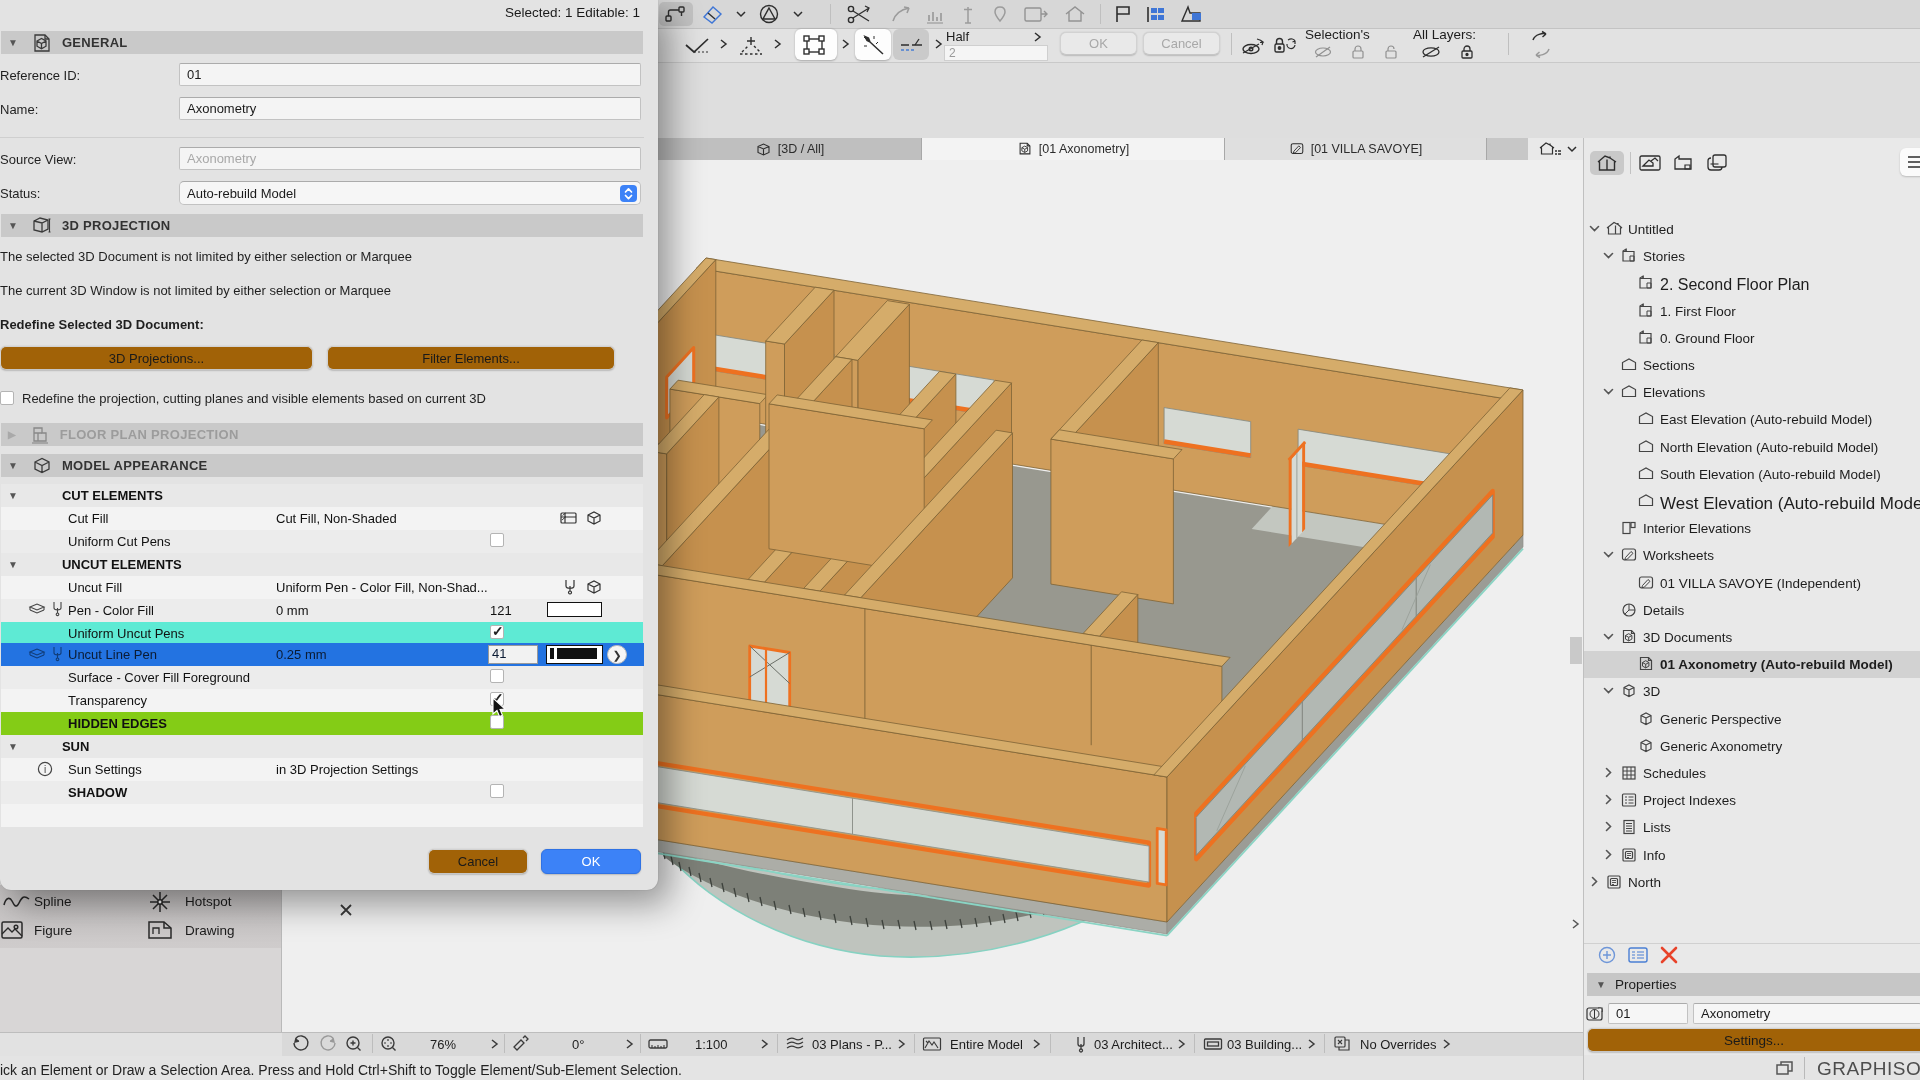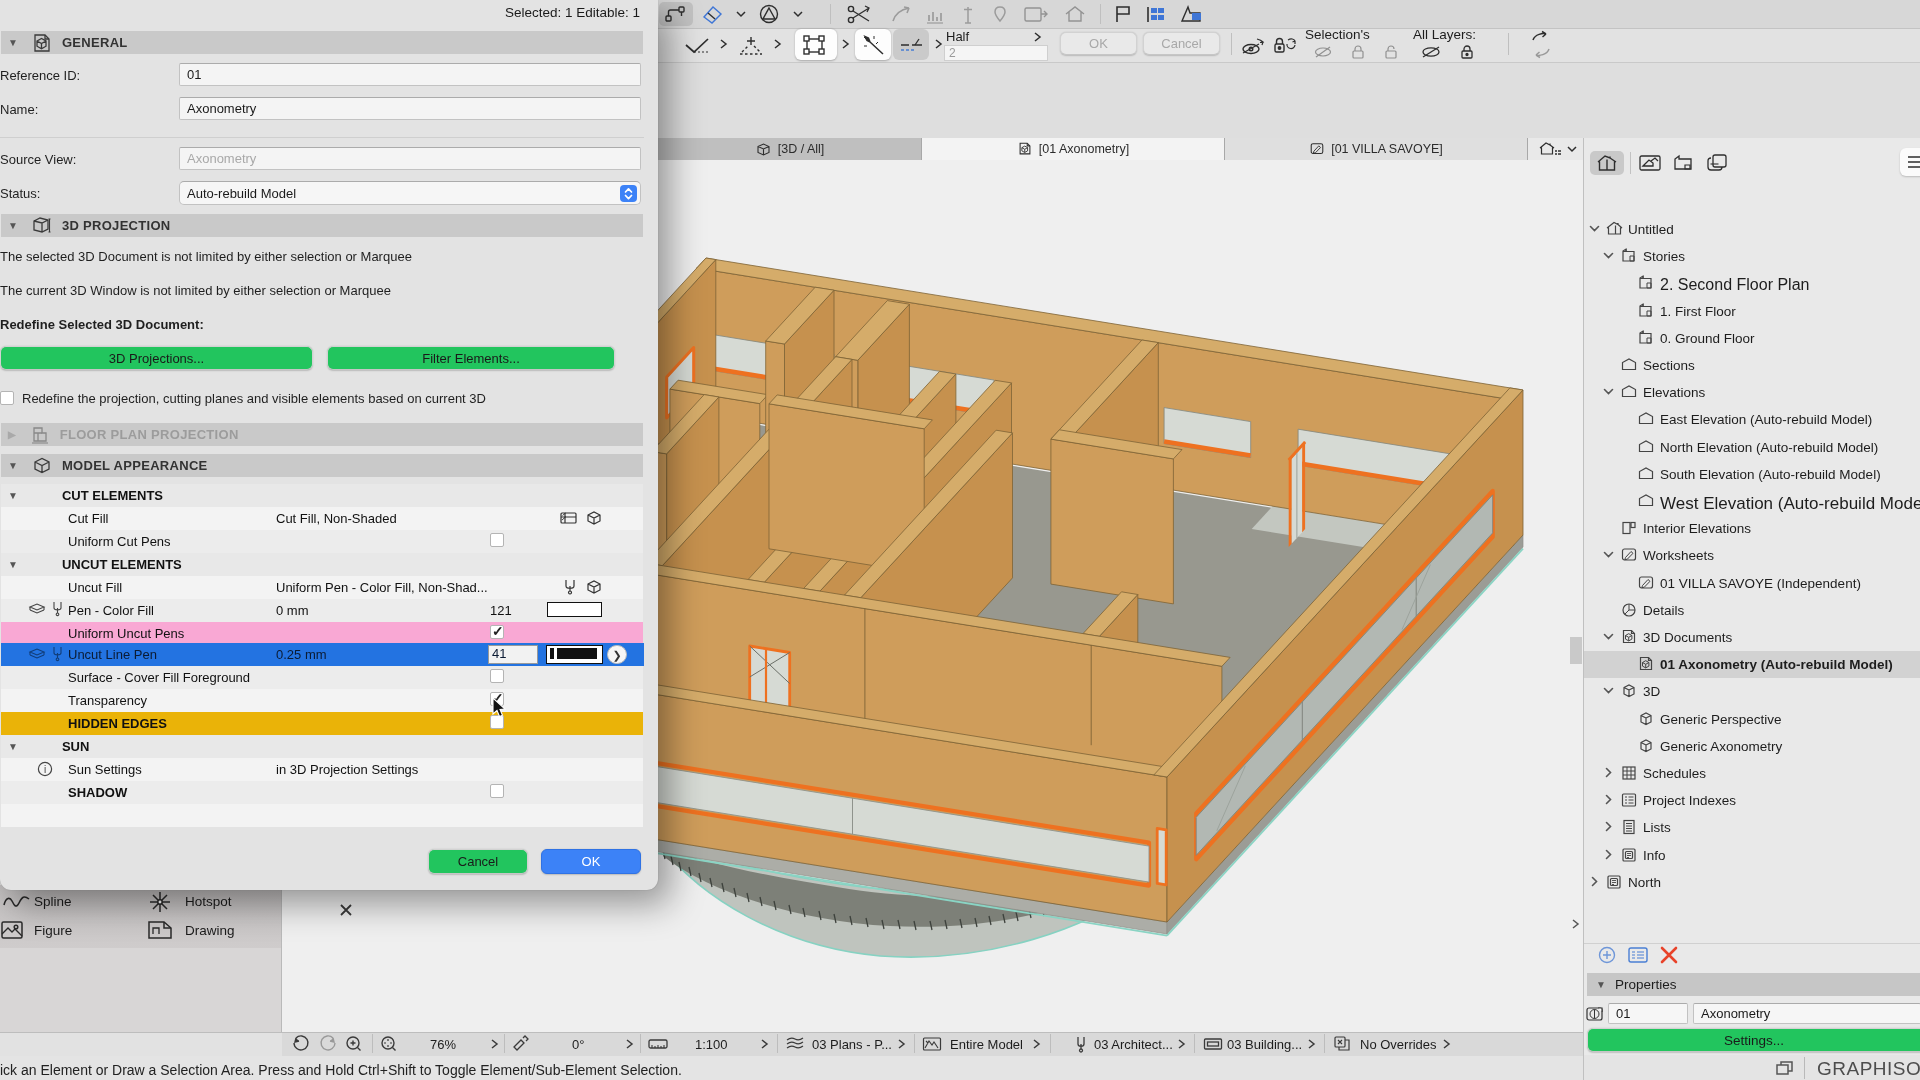--- a/index.html
+++ b/index.html
@@ -16,39 +16,39 @@
   #palette { left:0; top:885px; width:282px; height:147px; background:#D8D6D6; border-right:1px solid #b9b9b9;}
   #bottombar { left:282px; top:1032px; width:1301px; height:24px; background:#D9D9D9; border-top:1px solid #bdbdbd; }
   #bottomleft { left:0; top:1032px; width:282px; height:24px; background:#E2E2E2; border-top:1px solid #bdbdbd;}
   #statusbar { left:0; top:1056px; width:1920px; height:24px; background:#E4E4E4; }
 
   
   .tab { position:absolute; top:138px; height:22px; font-size:12.5px; color:#2c2c2c;
          display:flex; align-items:center; justify-content:center; gap:6px; border-right:1px solid #a8a8a8;}
   #tab1 { left:658px; width:264px; background:#BFBFBF; }
   #tab2 { left:922px; width:303px; background:#F3F3F3; }
-  #tab3 { left:1225px; width:303px; background:#DFDFDF; }
+  #tab3 { left:1225px; width:262px; background:#DFDFDF; }
   #tabx { position:absolute; left:1528px; top:138px; width:55px; height:22px; background:#E9E9E9; }
 
   
   #sidebar { left:1583px; top:138px; width:337px; height:942px; background:#E9E9E9; border-left:1px solid #c0c0c0;}
   #searchbox { position:absolute; left:4px; top:50px; width:333px; height:25px; background:#F0F0F0;
                border-top:1px solid #d5d5d5; border-bottom:1px solid #c4c4c4; color:#9b9b9b;
                font-size:13.5px; line-height:24px; padding-left:7px; }
 
   
   #dialog { left:0; top:0; width:658px; height:890px; background:#E3E3E3;
             border-radius:0 0 11px 11px; box-shadow:12px 14px 34px rgba(0,0,0,0.38), 0 0 1px #9a9a9a; }
   .dlgsec { position:absolute; left:1px; width:642px; height:23px; background:#C9C9C9;
             display:flex; align-items:center; font-weight:bold; font-size:13px; color:#333; }
   .dlgsec .tri { margin-left:7px; font-size:10px; color:#555; }
   .lbl { position:absolute; font-size:13px; color:#1f1f1f; }
   .field { position:absolute; background:#F4F4F4; border:1px solid #C2C2C2; border-top-color:#ababab;
            font-size:13px; color:#1a1a1a; padding-left:7px; display:flex; align-items:center; border-radius:2px;}
-  .btn { position:absolute; background:#22c55e; border:1px solid #D2D2D2; border-bottom-color:#c6c6c6; border-radius:6px;
+  .btn { position:absolute; background:#a16207; border:1px solid #D2D2D2; border-bottom-color:#c6c6c6; border-radius:6px;
          font-size:13px; color:#1a1a1a; display:flex; align-items:center; justify-content:center;
          box-shadow:0 0.5px 1.5px rgba(0,0,0,0.18); }
   .trow { position:absolute; left:1px; width:642px; height:22.8px; font-size:13px; color:#111;
           display:flex; align-items:center; }
   .cb { position:absolute; width:14px; height:14px; background:#fff; border:1px solid #b4b4b4; border-radius:2px; }
   .check:after { content:"✓"; position:absolute; left:1px; top:-3px; font-size:14px; font-weight:bold; color:#222; }
 
   
   .t { position:absolute; white-space:nowrap; }
 </style>
@@ -995,21 +995,21 @@
           <path d="M3 8 l7-3 7 3 -7 3 z"></path>
           <path d="M3 11 l7 3 7-3 M3 8 v3 M17 8 v3"></path>
           <path d="M27 3 v6 c0 2.5 7 2.5 7 0 v-6 M30.5 9 v5 m0 0 a1.3 1.3 0 1 0 0.01 0"></path>
         </g>
       </svg>
   <span style="margin-left:67px;">Pen - Color Fill</span>
       <span style="position:absolute; left:275px;">0 mm</span>
   <span style="position:absolute; left:489px;">121</span>
   <div style="position:absolute; left:546px; top:3px; width:55px; height:15px; background:#fff; border:1.4px solid #111;"></div>
 </div>
-<div class="trow" style="top:622px; background:#f9a8d4;">
+<div class="trow" style="top:622px; background:#5eead4;">
       <span style="margin-left:67px;">Uniform Uncut Pens</span>
       <div class="cb check" style="left:489px; top:3px;"></div>
     </div>
 
 <div class="trow" style="top:643px; height:23px; background:#2373E1; color:#0b1b33; width:643px;">
   <svg width="40" height="20" viewBox="0 0 40 20" style="position:absolute; left:26px; top:1px; opacity:0.75;">
         <g fill="none" stroke="#0b2b55" stroke-width="1.1">
           <path d="M3 8 l7-3 7 3 -7 3 z"></path>
           <path d="M3 11 l7 3 7-3 M3 8 v3 M17 8 v3"></path>
           <path d="M27 3 v6 c0 2.5 7 2.5 7 0 v-6 M30.5 9 v5 m0 0 a1.3 1.3 0 1 0 0.01 0"></path>
@@ -1026,21 +1026,21 @@
 </div>
 
 <div class="trow" style="top:666px; background:#ECECEC;">
       <span style="margin-left:67px;">Surface - Cover Fill Foreground</span>
       <div class="cb" style="left:489px; top:3px;"></div>
     </div>
 <div class="trow" style="top:689px; background:#F3F3F3;">
       <span style="margin-left:67px;">Transparency</span>
       <div class="cb check" style="left:489px; top:3px;"></div>
     </div>
-<div class="trow" style="top:712px; background:#eab308; font-weight:bold;">
+<div class="trow" style="top:712px; background:#84cc16; font-weight:bold;">
       <span style="margin-left:67px;">HIDDEN EDGES</span>
       <div class="cb" style="left:489px; top:3px;"></div>
     </div>
 <div class="trow" style="top:735px; background:#E8E8E8; font-weight:bold;">
       <span style="margin-left:7px; font-size:10px; color:#555;">▼</span>
       <span style="margin-left:44px;">SUN</span>
     </div>
 <div class="trow" style="top:758px; background:#F3F3F3;">
   <svg width="16" height="16" viewBox="0 0 16 16" style="position:absolute; left:36px; top:3px;">
         <circle cx="8" cy="8" r="6.6" fill="none" stroke="#444" stroke-width="1.2"></circle>

